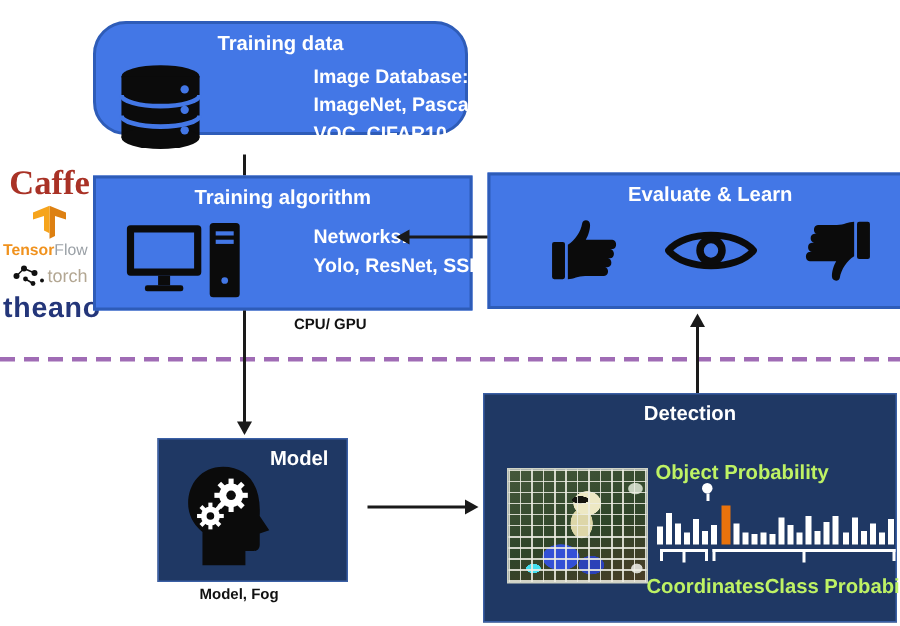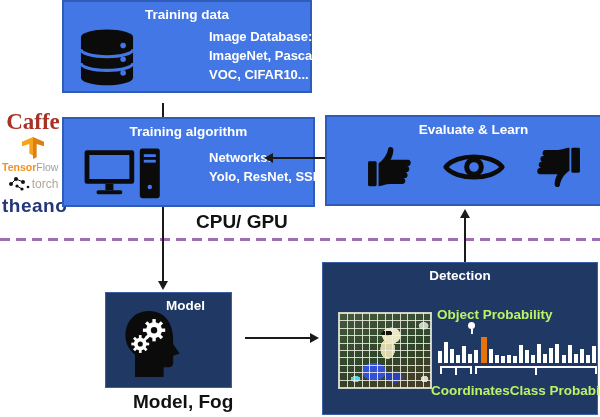--- a/index.html
+++ b/index.html
@@ -5,23 +5,23 @@
   html,body{margin:0;padding:0;background:#fff;}
   .canvas{
     position:relative;width:600px;height:417px;background:#fff;overflow:hidden;
     font-family:"Liberation Sans", sans-serif;
   }
   
   .box{position:absolute;box-sizing:border-box;color:#fff;}
   .box-blue{background:var(--box-blue,#4377E6);border:2px solid var(--box-blue-border,#2E5CB8);}
   .box-navy{background:var(--box-navy,#1F3864);border:1px solid var(--box-navy-border,#3A5FA5);}
   .box-title{font-weight:bold;font-size:13.5px;text-align:center;padding-top:5px;}
-  .box-title.right{text-align:right;padding-right:26px;}
+  .box-title.right{text-align:right;padding-right:12px;}
   .body-text{position:absolute;font-weight:bold;font-size:13px;line-height:1.45;white-space:nowrap;margin-left:47px;}
-  .caption{position:absolute;color:#111;font-weight:bold;font-size:19px;white-space:nowrap;}
+  .caption{position:absolute;color:#111;font-weight:bold;font-size:10px;white-space:nowrap;}
   
   .line{position:absolute;background:var(--arrow,#1a1a1a);}
   .hline{height:2px;} .vline{width:2px;}
   .ah{position:absolute;width:0;height:0;}
   .ah-left {border-top:5px solid transparent;border-bottom:5px solid transparent;border-right:9px solid var(--arrow,#1a1a1a);}
   .ah-right{border-top:5px solid transparent;border-bottom:5px solid transparent;border-left:9px solid var(--arrow,#1a1a1a);}
   .ah-down {border-left:5px solid transparent;border-right:5px solid transparent;border-top:9px solid var(--arrow,#1a1a1a);}
   .ah-up   {border-left:5px solid transparent;border-right:5px solid transparent;border-bottom:9px solid var(--arrow,#1a1a1a);}
   .dashed{position:absolute;left:0;top:238px;width:600px;height:3px;
     background:repeating-linear-gradient(90deg,var(--dashed-line,#A06CB5) 0 10px,transparent 10px 16px);}
@@ -60,21 +60,21 @@
   .pin{position:absolute;width:7px;height:7px;border-radius:50%;background:#fff;left:145px;top:59px;}
   .pin::after{content:'';position:absolute;left:2.5px;top:7px;width:2px;height:5px;background:#fff;}
   .brace{position:absolute;height:6px;border-top:2px solid #fff;border-left:2px solid #fff;border-right:2px solid #fff;}
   .brace::after{content:'';position:absolute;left:50%;top:-2px;width:2px;height:9px;background:#fff;transform:translateX(-50%);}
 </style>
 </head>
 <body>
 
 <div class="canvas">
 
-  <div class="box box-blue" style="left:62px;top:0;width:250px;height:93px;">
+  <div class="box box-blue" style="left:62px;top:14px;width:250px;height:76px;border-radius:22px;">
     <div class="box-title">Training data</div>
     <svg width="62" height="60" viewBox="0 0 100 96" style="position:absolute;left:12px;top:26px;">
       <ellipse cx="50" cy="14" rx="42" ry="12" fill="#0b0b0b"></ellipse>
       <rect x="8" y="14" width="84" height="66" fill="#0b0b0b"></rect>
       <ellipse cx="50" cy="80" rx="42" ry="12" fill="#0b0b0b"></ellipse>
       <path d="M8 34 A42 12 0 0 0 92 34" stroke="#4377E6" stroke-width="5" fill="none"></path>
       <path d="M8 56 A42 12 0 0 0 92 56" stroke="#4377E6" stroke-width="5" fill="none"></path>
       <circle cx="76" cy="28" r="4.5" fill="#4377E6"></circle>
       <circle cx="76" cy="50" r="4.5" fill="#4377E6"></circle>
       <circle cx="76" cy="72" r="4.5" fill="#4377E6"></circle>

